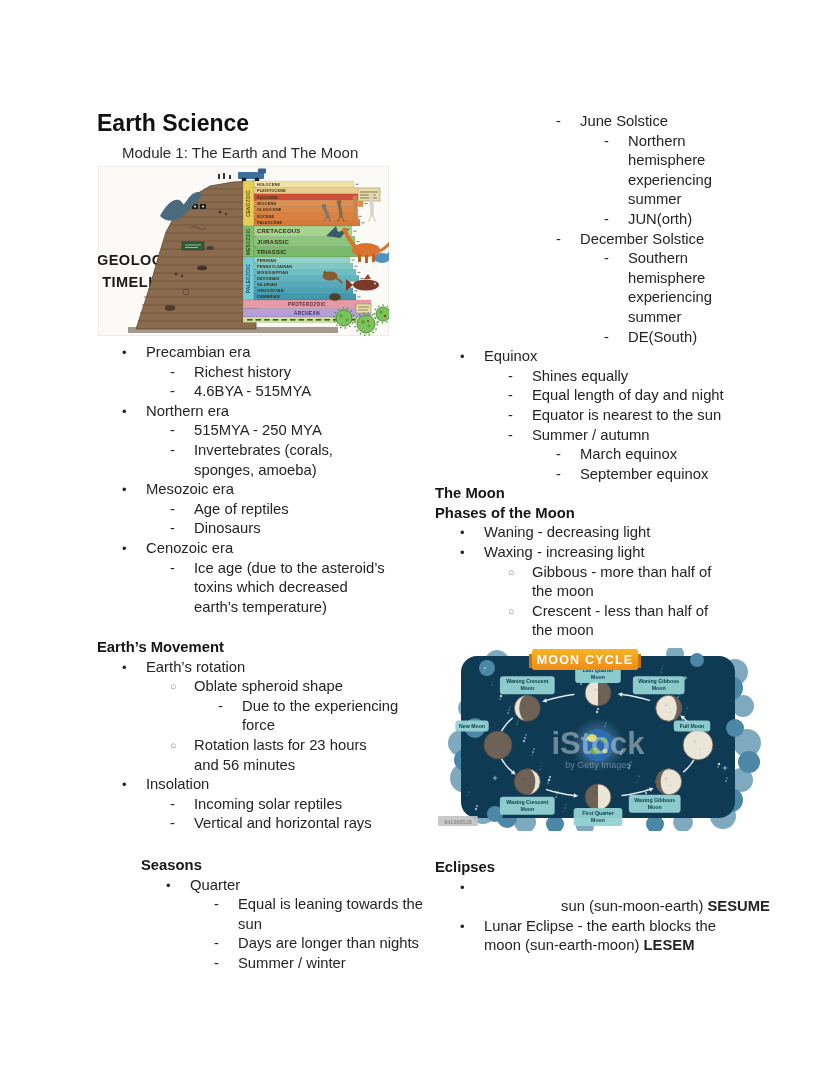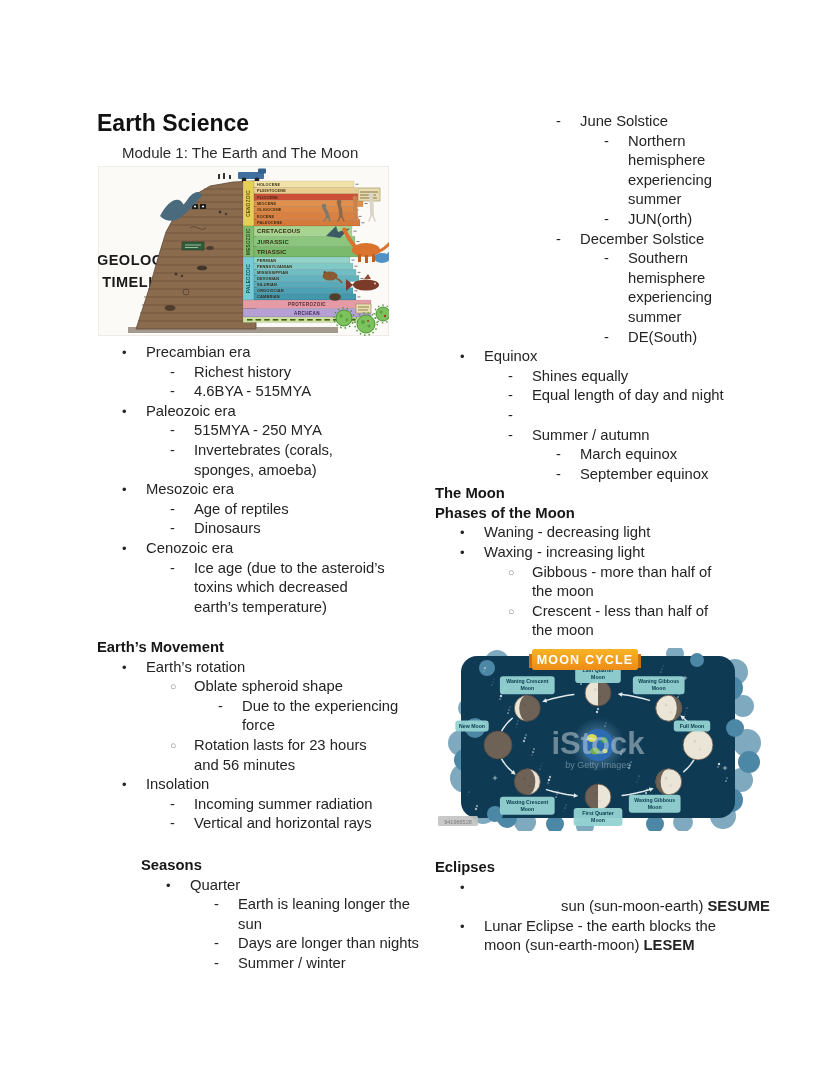--- a/index.html
+++ b/index.html
@@ -259,21 +259,21 @@
     <div class="nrow" style="padding-left: 73px;">
       <span class="mk mk-d">-</span>
       <span class="txt"><span>Richest history</span></span>
     </div>
     <div class="nrow" style="padding-left: 73px;">
       <span class="mk mk-d">-</span>
       <span class="txt"><span>4.6BYA - 515MYA</span></span>
     </div>
     <div class="nrow" style="padding-left: 25px;">
       <span class="mk mk-b">•</span>
-      <span class="txt"><span>Paleozoic era</span></span>
+      <span class="txt"><span>Northern era</span></span>
     </div>
     <div class="nrow" style="padding-left: 73px;">
       <span class="mk mk-d">-</span>
       <span class="txt"><span>515MYA - 250 MYA</span></span>
     </div>
     <div class="nrow" style="padding-left: 73px;">
       <span class="mk mk-d">-</span>
       <span class="txt"><span>Invertebrates (corals,</span></span>
     </div>
     <div class="nrow" style="padding-left: 73px;">
@@ -336,39 +336,39 @@
       <div class="nrow" style="padding-left: 73px; align-items: center;">
         <span class="mk mk-none"></span>
         <span class="txt"><span>and 56 minutes</span></span>
       </div>
       <div class="nrow" style="padding-left: 25px;">
         <span class="mk mk-b">•</span>
         <span class="txt"><span>Insolation</span></span>
       </div>
       <div class="nrow" style="padding-left: 73px;">
         <span class="mk mk-d">-</span>
-        <span class="txt"><span>Incoming summer radiation</span></span>
+        <span class="txt"><span>Incoming solar reptiles</span></span>
       </div>
       <div class="nrow" style="padding-left: 73px;">
         <span class="mk mk-d">-</span>
         <span class="txt"><span>Vertical and horizontal rays</span></span>
       </div>
     </div>
 </div>
 
 <div class="abs note-block" style="left:97px;top:856px;margin-left:44px;">
   <div class="nrow nhead">Seasons</div>
   <div>
       <div class="nrow" style="padding-left: 25px;">
         <span class="mk mk-b">•</span>
         <span class="txt"><span>Quarter</span></span>
       </div>
       <div class="nrow" style="padding-left: 73px;">
         <span class="mk mk-d">-</span>
-        <span class="txt"><span>Earth is leaning longer the</span></span>
+        <span class="txt"><span>Equal is leaning towards the</span></span>
       </div>
       <div class="nrow" style="padding-left: 73px;">
         <span class="mk mk-none"></span>
         <span class="txt"><span>sun</span></span>
       </div>
       <div class="nrow" style="padding-left: 73px;">
         <span class="mk mk-d">-</span>
         <span class="txt"><span>Days are longer than nights</span></span>
       </div>
       <div class="nrow" style="padding-left: 73px;">
@@ -434,20 +434,21 @@
     <div class="nrow" style="padding-left: 73px;">
       <span class="mk mk-d">-</span>
       <span class="txt"><span>Shines equally</span></span>
     </div>
     <div class="nrow" style="padding-left: 73px;">
       <span class="mk mk-d">-</span>
       <span class="txt"><span class="u">Equal</span><span> length of day and night</span></span>
     </div>
     <div class="nrow" style="padding-left: 73px;">
       <span class="mk mk-d">-</span>
+      <span class="txt"><span class="u">Equator</span><span> is nearest to the sun</span></span>
     </div>
     <div class="nrow" style="padding-left: 73px;">
       <span class="mk mk-d">-</span>
       <span class="txt"><span>Summer / autumn</span></span>
     </div>
     <div class="nrow" style="padding-left: 121px;">
       <span class="mk mk-d">-</span>
       <span class="txt"><span>March equinox</span></span>
     </div>
     <div class="nrow" style="padding-left: 121px;">

